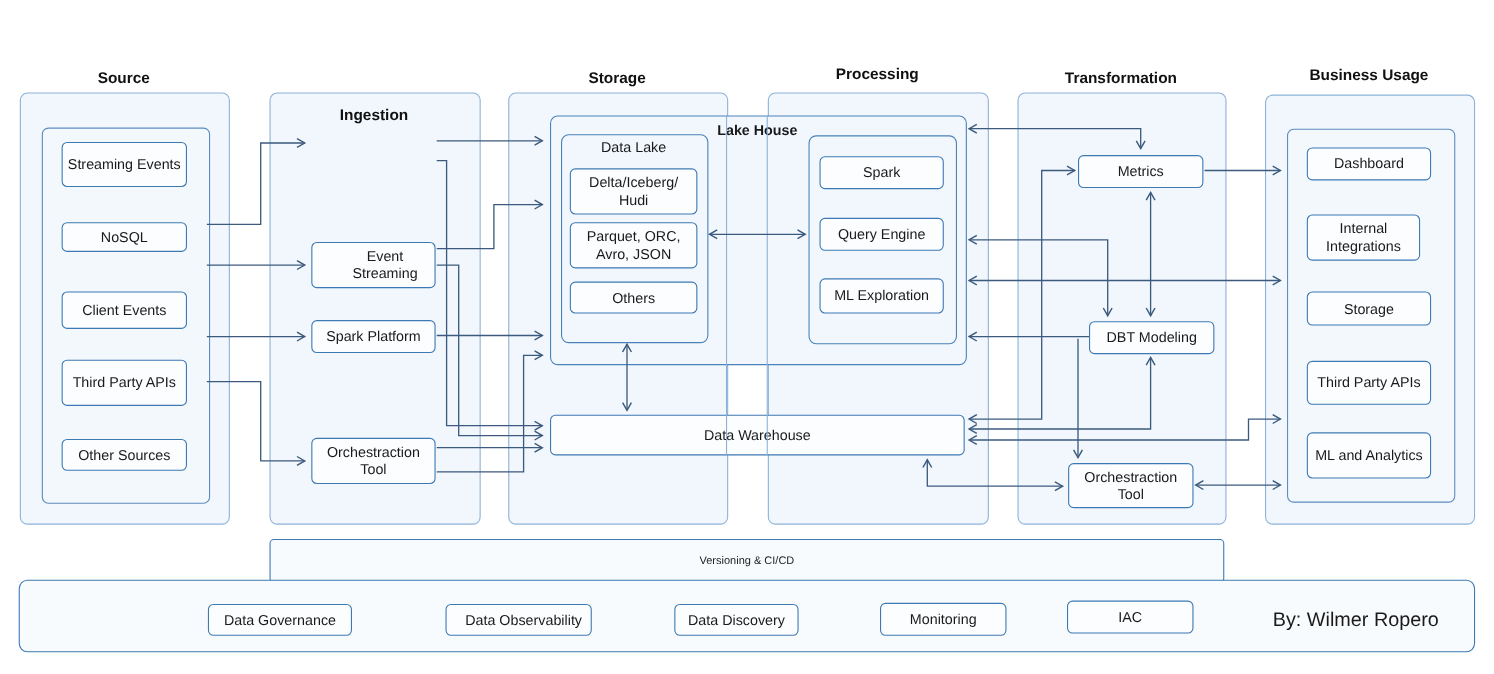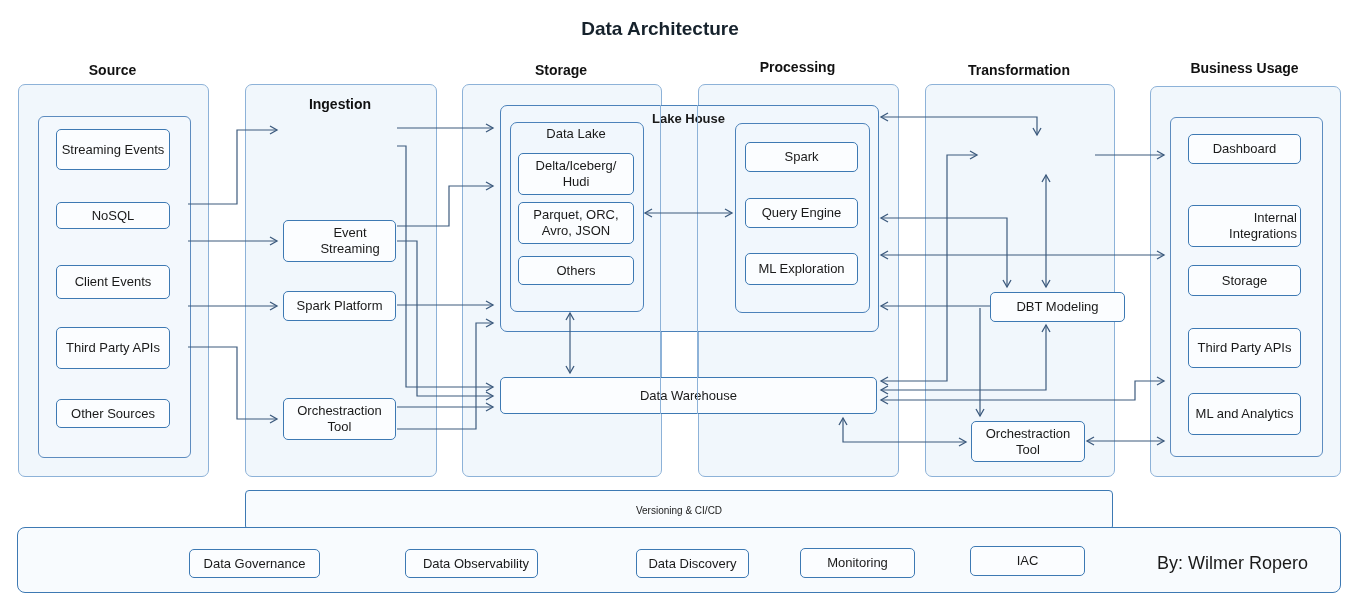--- a/index.html
+++ b/index.html
@@ -22,21 +22,20 @@
   .author{position:absolute;font-size:18px;color:#1a1a1a;text-align:left;z-index:3;}
   svg.edges{position:absolute;left:0;top:0;z-index:5;pointer-events:none;}
   .edge{fill:none;stroke:#3c5a7d;stroke-width:1.2;}
   .borderline{stroke:#8db2d8;stroke-width:1;}
 </style>
 </head>
 <body>
 
 <div id="canvas">
 
-  <div class="title" style="left:510px;top:18px;width:300px;">Data Architecture</div>
 
   <div class="hdr" style="left:18px;top:62px;width:189px;">Source</div>
   <div class="hdr" style="left:245px;top:62px;width:190px;margin-top:34px;">Ingestion</div>
   <div class="hdr" style="left:462px;top:62px;width:198px;">Storage</div>
   <div class="hdr" style="left:698px;top:59px;width:199px;">Processing</div>
   <div class="hdr" style="left:925px;top:62px;width:188px;">Transformation</div>
   <div class="hdr" style="left:1150px;top:60px;width:189px;">Business Usage</div>
 
   <div class="col" style="left:18px;top:84px;width:189px;height:391px;"></div>
   <div class="col" style="left:245px;top:84px;width:190px;height:391px;"></div>
@@ -65,36 +64,37 @@
   <div class="node" style="left:518px;top:202px;width:116px;height:42px;">Parquet, ORC, Avro, JSON</div>
   <div class="node" style="left:518px;top:256px;width:116px;height:29px;">Others</div>
 
   <div class="group" style="left:735px;top:123px;width:133px;height:188px;z-index:3;"></div>
   <div class="node" style="left:745px;top:142px;width:113px;height:30px;">Spark</div>
   <div class="node" style="left:745px;top:198px;width:113px;height:30px;">Query Engine</div>
   <div class="node" style="left:745px;top:253px;width:113px;height:32px;">ML Exploration</div>
 
   <div class="node" style="left:500px;top:377px;width:377px;height:37px;">Data Warehouse</div>
 
-  <div class="node" style="left:990px;top:292px;width:135px;height:30px;">DBT Modeling</div>
+  <div class="node" style="left:980px;top:141px;width:114px;height:30px;">Metrics</div>
+  <div class="node" style="left:990px;top:292px;width:114px;height:30px;">DBT Modeling</div>
   <div class="node" style="left:971px;top:421px;width:114px;height:41px;">Orchestraction Tool</div>
 
   <div class="inner" style="left:1170px;top:117px;width:151px;height:338px;"></div>
   <div class="node" style="left:1188px;top:134px;width:113px;height:30px;">Dashboard</div>
-  <div class="node" style="left:1188px;top:205px;width:113px;height:42px;text-align:right;">Internal Integrations</div>
+  <div class="node" style="left:1188px;top:195px;width:103px;height:42px;">Internal Integrations</div>
   <div class="node" style="left:1188px;top:265px;width:113px;height:31px;">Storage</div>
   <div class="node" style="left:1188px;top:328px;width:113px;height:40px;">Third Party APIs</div>
   <div class="node" style="left:1188px;top:393px;width:113px;height:42px;">ML and Analytics</div>
 
   <div class="bar small-text" style="left:245px;top:490px;width:868px;height:40px;">Versioning &amp; CI/CD</div>
 
   <div class="bar" style="left:17px;top:527px;width:1324px;height:66px;border-radius:8px;"></div>
   <div class="node" style="left:189px;top:549px;width:131px;height:29px;">Data Governance</div>
   <div class="node" style="left:405px;top:549px;width:133px;height:29px;padding-left:12px;">Data Observability</div>
-  <div class="node" style="left:636px;top:549px;width:113px;height:29px;">Data Discovery</div>
+  <div class="node" style="left:613px;top:549px;width:113px;height:29px;">Data Discovery</div>
   <div class="node" style="left:800px;top:548px;width:115px;height:30px;">Monitoring</div>
   <div class="node" style="left:970px;top:546px;width:115px;height:30px;">IAC</div>
   <div class="author" style="left:1157px;top:553px;width:180px;">By: Wilmer Ropero</div>
 
   <svg class="edges" width="1358" height="613" viewBox="0 0 1358 613">
     <defs>
       <marker id="ah" markerWidth="12" markerHeight="12" refX="8" refY="5" orient="auto-start-reverse" markerUnits="userSpaceOnUse">
         <path d="M1,1 L8,5 L1,9" fill="none" stroke="#3c5a7d" stroke-width="1.3"></path>
       </marker>
     </defs>

